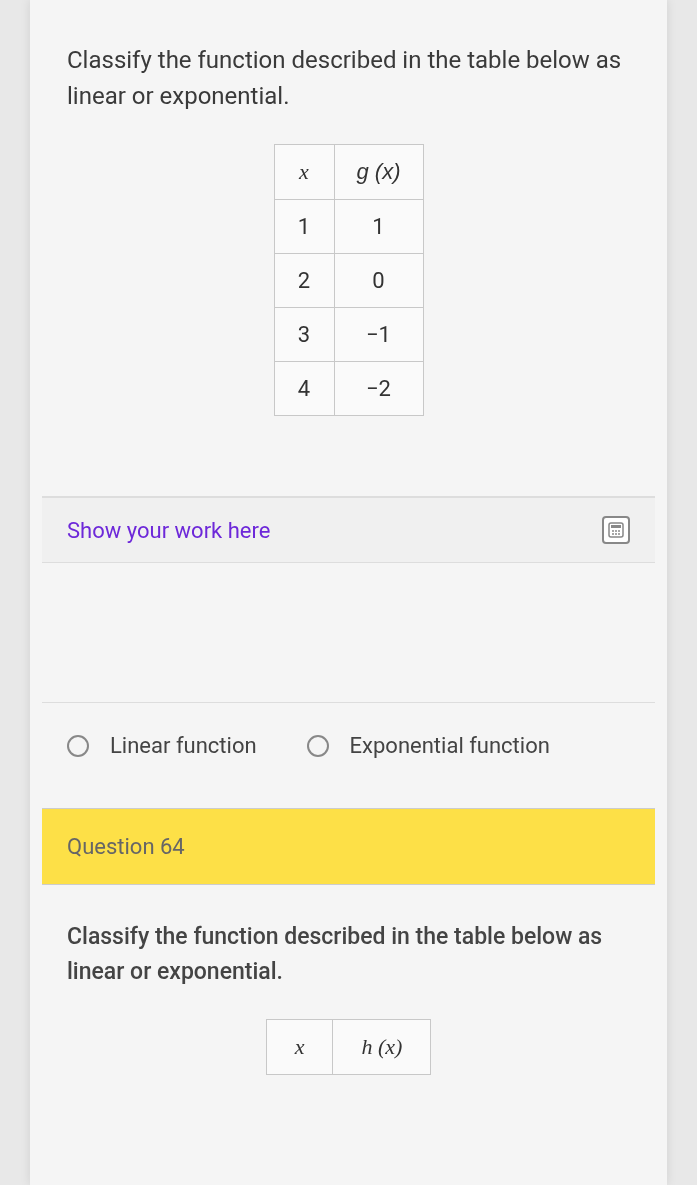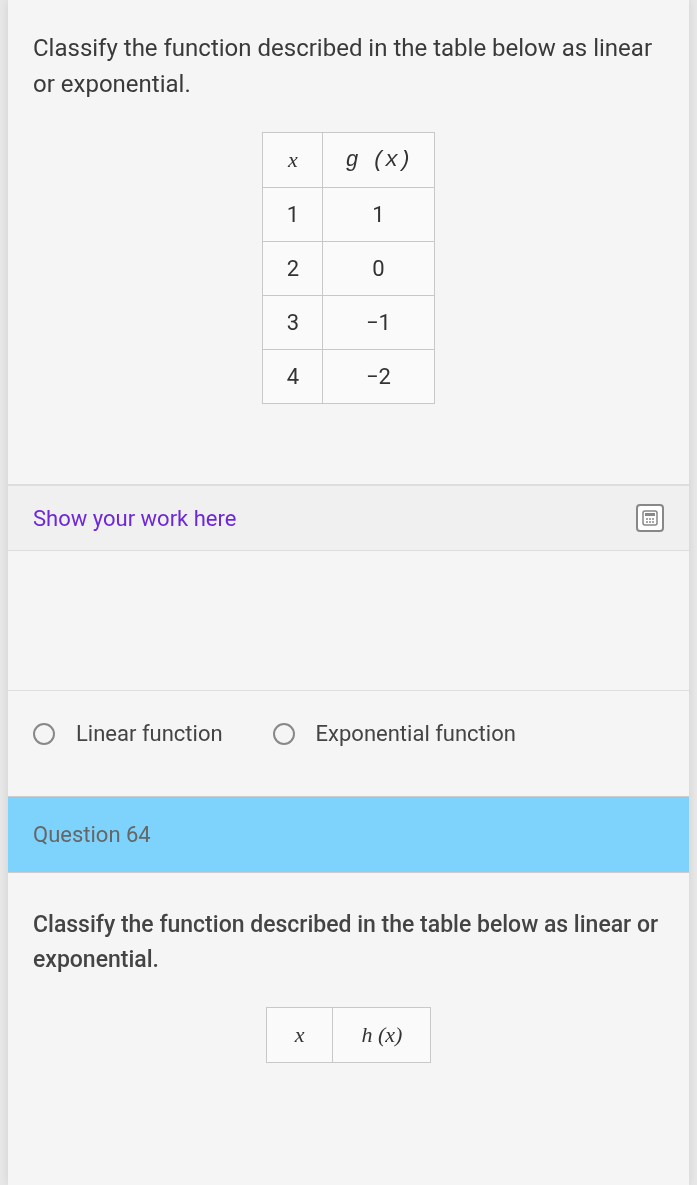--- a/index.html
+++ b/index.html
@@ -6,23 +6,23 @@
     body {
       font-family: -apple-system, BlinkMacSystemFont, 'Segoe UI', Roboto, sans-serif;
       background: #e8e8e8;
       width: 697px;
       height: 1185px;
       overflow: hidden;
       position: relative;
     }
     .page {
       background: #f5f5f5;
-      margin: 0 8px;
+      margin: 0 30px;
       min-height: 1185px;
-      padding: 0;
+      padding: 12px;
       box-shadow: 0 0 10px rgba(0,0,0,0.1);
     }
     .question-block {
       padding: 30px 25px 40px 25px;
       border-bottom: 1px solid #ddd;
     }
     .question-text {
       font-size: 24px;
       color: #3a3a3a;
       line-height: 1.5;
@@ -46,21 +46,21 @@
       color: #333;
       min-width: 60px;
     }
     th {
       font-weight: normal;
       font-style: italic;
       font-family: 'Times New Roman', serif;
     }
     .fn-header {
       font-style: italic;
-      font-family: Liberation Mono, monospace;
+      font-family: Liberation Sans, sans-serif;
     }
     .work-section {
       border-top: 1px solid #ddd;
       border-bottom: 1px solid #ddd;
       padding: 18px 25px;
       display: flex;
       justify-content: space-between;
       align-items: center;
       background: #f0f0f0;
     }
@@ -101,21 +101,21 @@
       height: 22px;
       border: 2px solid #888;
       border-radius: 50%;
       flex-shrink: 0;
     }
     .option-label {
       font-size: 22px;
       color: #444;
     }
     .question-header {
-      background: #7dd3fc;
+      background: #fde047;
       padding: 25px 25px;
       font-size: 22px;
       color: #666;
       border-top: 1px solid #ccc;
       border-bottom: 1px solid #ccc;
     }
     .q64-block {
       padding: 35px 25px 20px 25px;
     }
     .q64-text {

